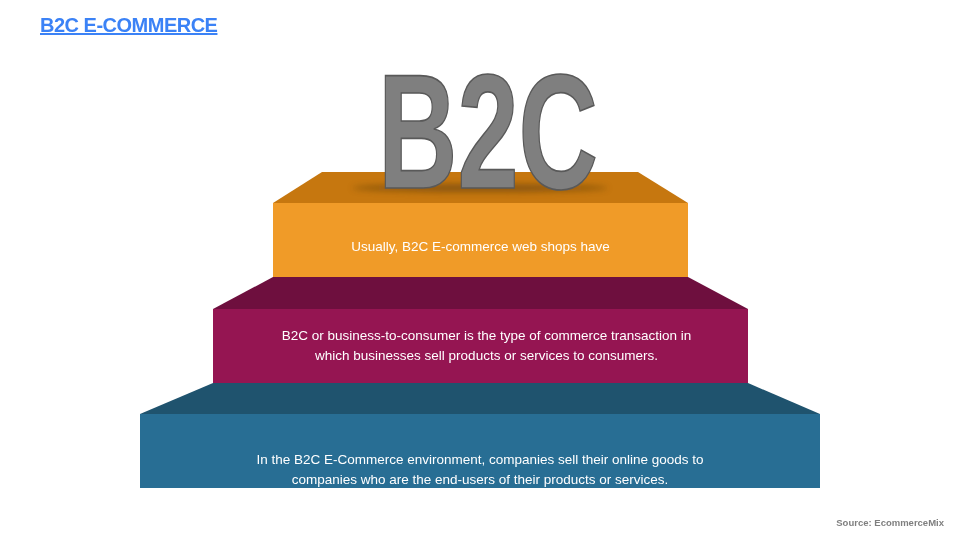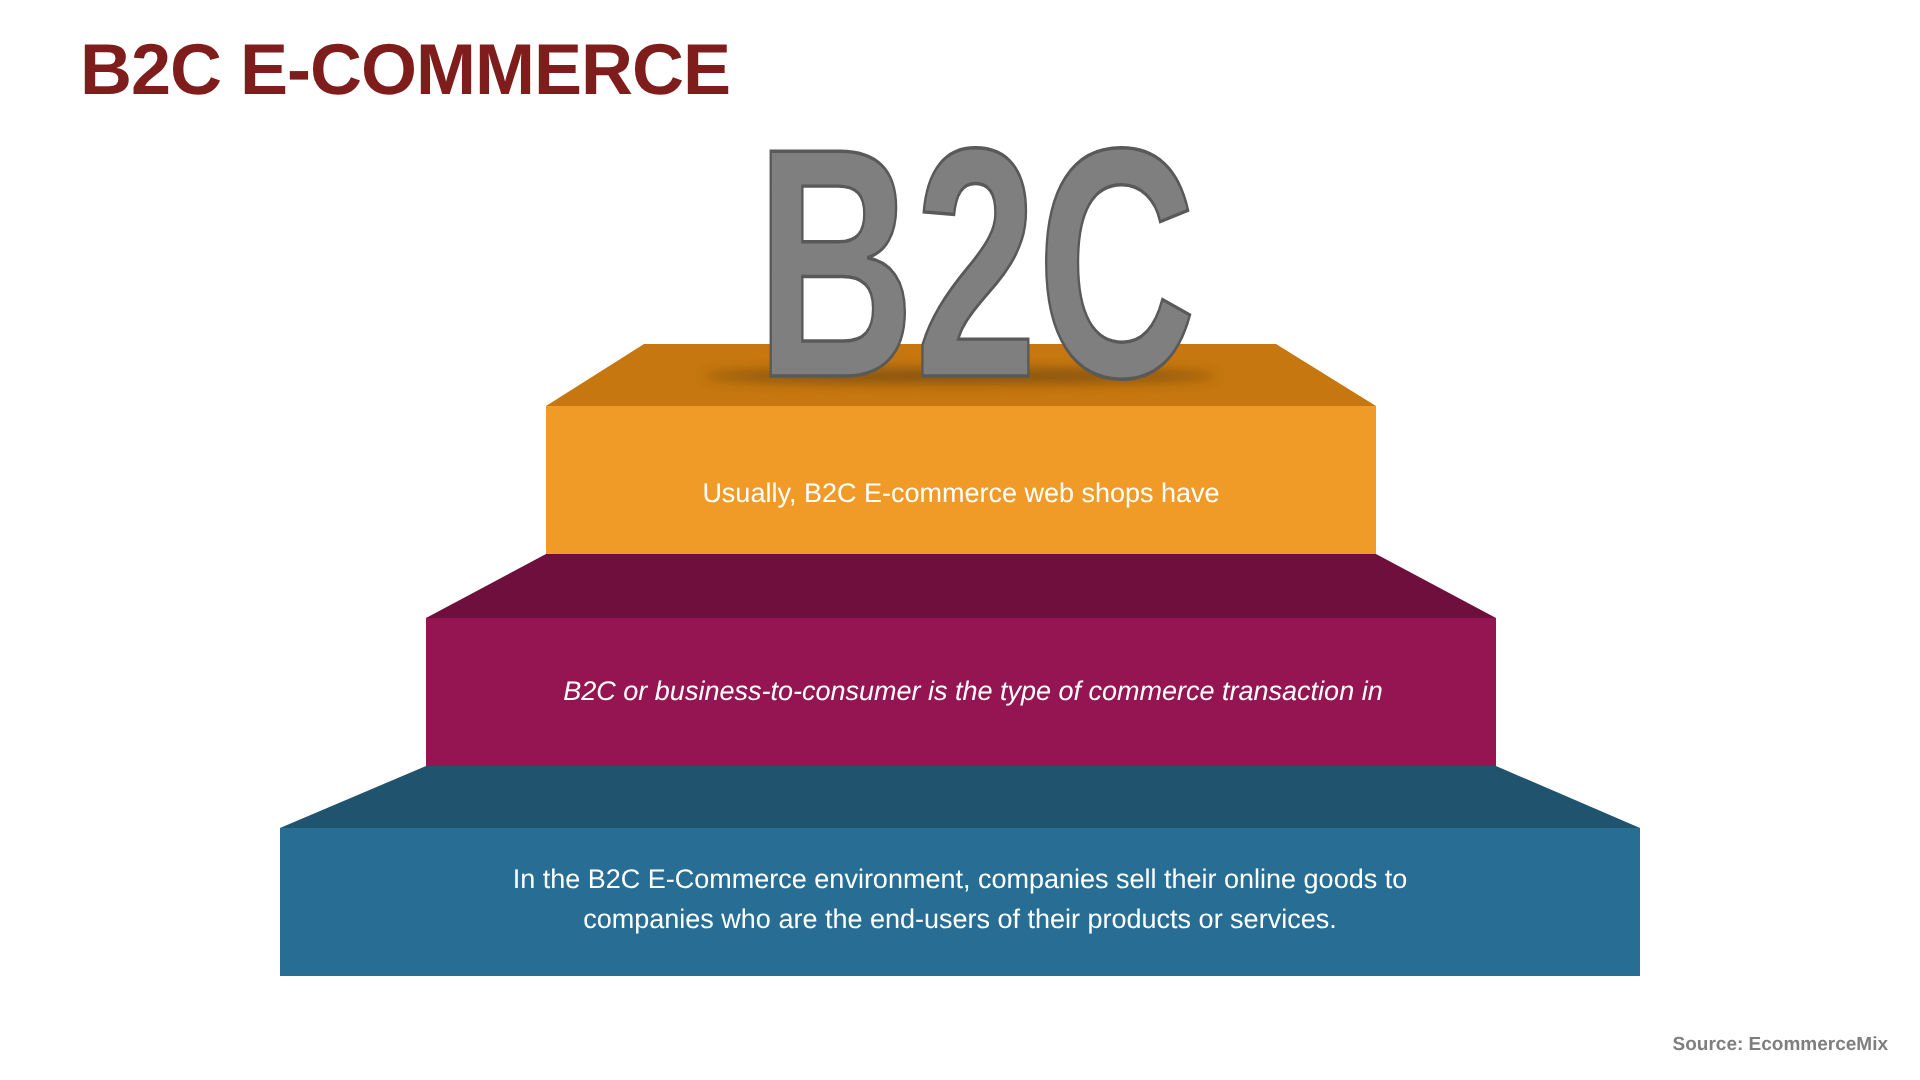--- a/index.html
+++ b/index.html
@@ -1,17 +1,17 @@
 <!DOCTYPE html>
 <html><head>
 <meta charset="utf-8">
 <style>
   html, body { margin: 0; padding: 0; }
   body { width: 960px; height: 540px; background: #ffffff; position: relative; overflow: hidden; font-family: "DejaVu Sans", "Liberation Sans", sans-serif; }
-  .title { position: absolute; left: 40px; top: 14px; font-size: 36px; font-weight: bold; color: #7f1d1d; letter-spacing: -0.5px; font-family: "Liberation Sans", sans-serif; }
+  .title { position: absolute; left: 40px; top: 14px; font-size: 20px; font-weight: bold; color: #3b82f6; letter-spacing: -0.5px; font-family: "Liberation Sans", sans-serif; text-decoration: underline; }
   .stage { position: absolute; left: 0; top: 0; width: 960px; height: 540px; }
   .step-text { position: absolute; color: #ffffff; font-size: 13.5px; line-height: 20px; text-align: center; display: flex; align-items: center; justify-content: center; font-family: "Liberation Sans", sans-serif; }
   .source { position: absolute; right: 16px; bottom: 12px; font-size: 9.5px; color: #7f7f7f; font-weight: bold; font-family: "Liberation Sans", sans-serif; }
   .b2c-text { font-family: "Liberation Sans", sans-serif; font-weight: bold; }
 </style>
 </head>
 <body>
 
 <div class="title">B2C E-COMMERCE</div>
 
@@ -41,26 +41,27 @@
 
   <text class="b2c-text" x="488" y="188" text-anchor="middle" font-size="190" fill="#7F7F7F" stroke="#595959" stroke-width="2" textLength="220" lengthAdjust="spacingAndGlyphs" transform="translate(488,188) scale(1,0.86) translate(-488,-188)">B2C</text>
 </svg>
 
 <div class="step-text" style="left:273px; top:203px; width:415px; height:88px;">
   <div>
     <div>Usually, B2C E-commerce web shops have</div>
   </div>
 </div>
 
-<div class="step-text" style="left:213px; top:309px; width:547px; height:74px;font-style:italic;">
+<div class="step-text" style="left:213px; top:309px; width:547px; height:74px;">
   <div>
     <div>B2C or business-to-consumer is the type of commerce transaction in</div>
+    <div>which businesses sell products or services to consumers.</div>
   </div>
 </div>
 
-<div class="step-text" style="left:140px; top:420px; width:680px; height:60px;">
+<div class="step-text" style="left:140px; top:430px; width:680px; height:60px;align-items:flex-end;">
   <div>
     <div>In the B2C E-Commerce environment, companies sell their online goods to</div>
     <div>companies who are the end-users of their products or services.</div>
   </div>
 </div>
 
 <div class="source">Source: EcommerceMix</div>
 
 </body></html>

